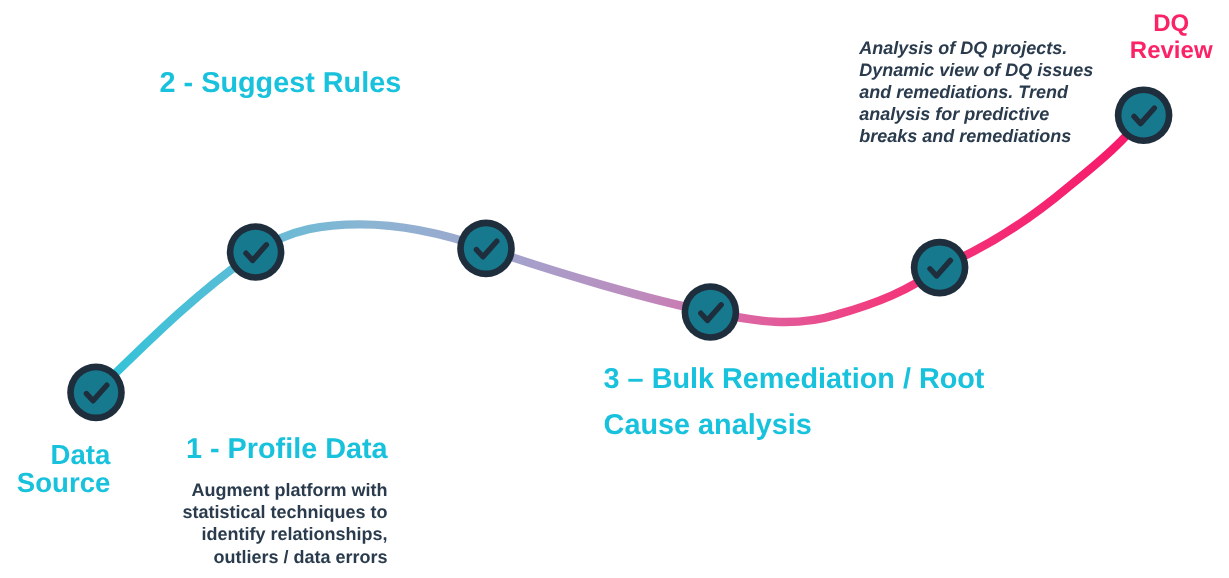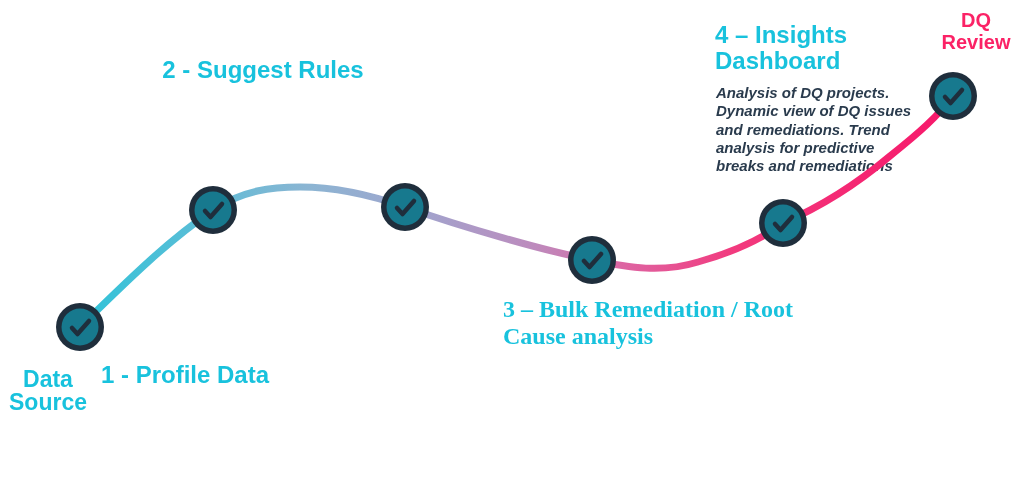--- a/index.html
+++ b/index.html
@@ -20,20 +20,21 @@
 
   .endpoint {
     font-weight: 700;
     text-align: center;
     z-index: 2;
   }
   .endpoint.start {
     left: 4px; top: 368px; width: 88px;
     font-size: 23px; line-height: 23px;
     color: var(--heading, #18c2dd);
+    text-align: right;
   }
   .endpoint.end {
     left: 933px; top: 9px; width: 86px;
     font-size: 20px; line-height: 22px;
     color: var(--pink, #fb2266);
   }
 
   .stage { position: absolute; z-index: 1; }
   .stage h2 {
     margin: 0;
@@ -44,24 +45,24 @@
     white-space: pre-line;
   }
   .stage p {
     margin: 12px 0 0 1px;
     font-size: 15px;
     line-height: 18.5px;
     font-weight: 600;
     color: var(--body, #2a3b4d);
     white-space: pre-line;
   }
-  .stage.s1 { left: 101px; top: 362px; width: 205px; }
-  .stage.s2 { left: 133px; top: 57px;  width: 260px; text-align: center; }
+  .stage.s1 { left: 118px; top: 362px; width: 205px; text-align: right; }
+  .stage.s2 { left: 133px; top: 57px;  width: 260px; }
   .stage.s3 { left: 503px; top: 296px; width: 330px; }
-  .stage.s3 h2 { line-height: 27px; font-family: Liberation Serif, serif; }
+  .stage.s3 h2 { line-height: 39px; }
   .stage.s3 p { margin-top: 13px; }
   .stage.s4 { left: 715px; top: 22px;  width: 210px; }
   .stage.s4 p { margin-top: 10px; line-height: 18.3px; font-style: italic; }
 
   svg.journey {
     position: absolute;
     left: 0; top: 0;
     z-index: 5;
     pointer-events: none;
   }
@@ -69,34 +70,36 @@
 </head>
 <body>
 
 <div class="canvas">
 
   <div class="txt endpoint start">Data
 Source</div>
 
   <div class="stage s1">
     <h2>1 - Profile Data</h2>
+    <p>Augment platform with
+statistical techniques to
+identify relationships,
+outliers / data errors</p>
   </div>
 
   <div class="stage s2">
     <h2>2 - Suggest Rules</h2>
   </div>
 
   <div class="stage s3">
     <h2>3 – Bulk Remediation / Root
 Cause analysis</h2>
   </div>
 
   <div class="stage s4">
-    <h2>4 – Insights
-Dashboard</h2>
     <p>Analysis of DQ projects.
 Dynamic view of DQ issues
 and remediations. Trend
 analysis for predictive
 breaks and remediations</p>
   </div>
 
   <div class="txt endpoint end">DQ
 Review</div>
 

